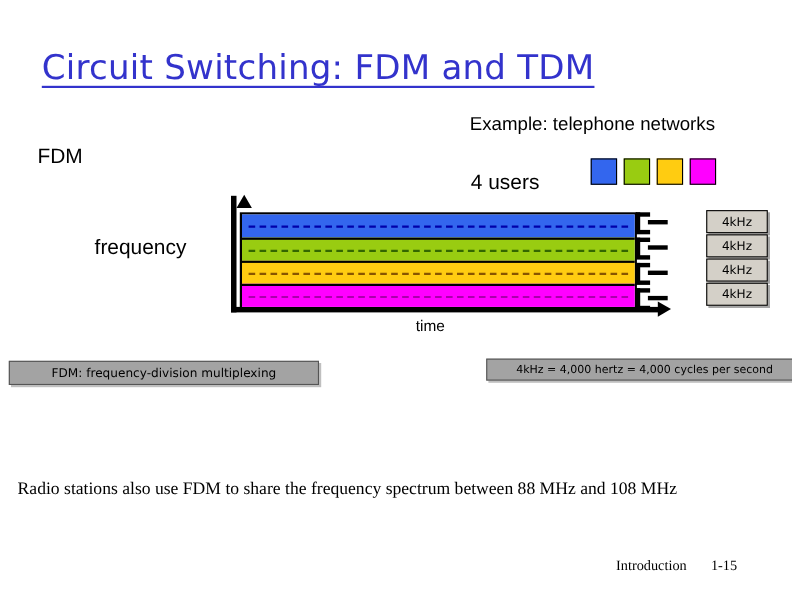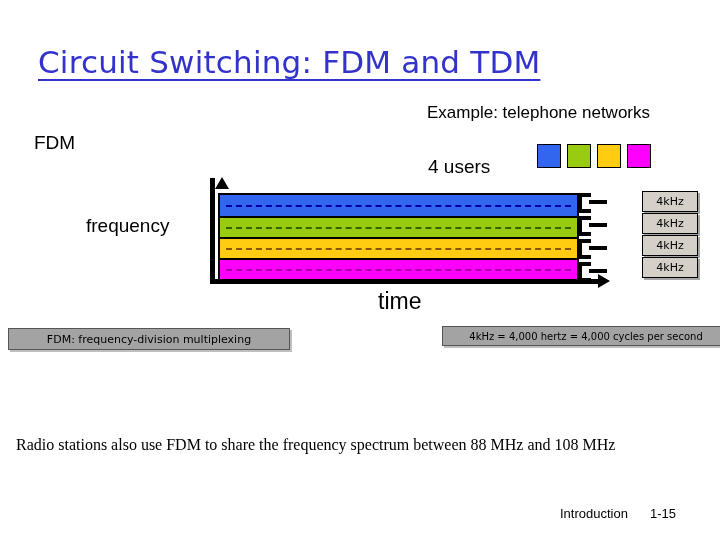--- a/index.html
+++ b/index.html
@@ -207,21 +207,21 @@
     justify-content: center;
     margin-bottom: 1px;
   }
 
   
   #time-label {
     position: absolute;
     left: 378px;
     top: 288px;
     font-family: "Liberation Sans", sans-serif;
-    font-size: 23px;
+    font-size: 14px;
     white-space: nowrap;
   }
 
   
   .callout {
     position: absolute;
     background: #a3a3a3;
     border: 1px solid #555555;
     box-sizing: border-box;
     font-family: "DejaVu Sans", sans-serif;
@@ -261,21 +261,21 @@
   }
 
   
   #footer {
     position: absolute;
     left: 560px;
     top: 506px;
     width: 150px;
     display: flex;
     gap: 22px;
-    font-family: Liberation Sans, sans-serif;
+    font-family: Liberation Serif, serif;
     font-size: 13px;
     color: #000000;
   }
 </style>
 </head>
 <body>
 
 <div id="slide-title" style="color: rgb(51, 51, 204); text-decoration-color: rgb(51, 51, 204);">Circuit Switching: FDM and TDM</div>
 
 <div id="example-caption">Example: telephone networks</div>

